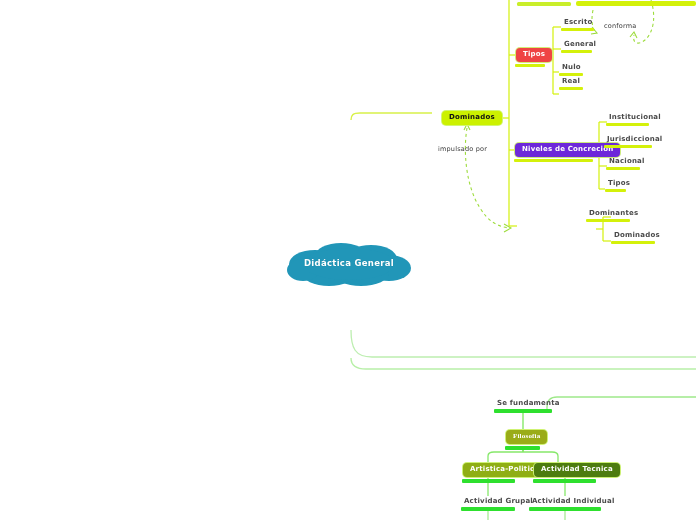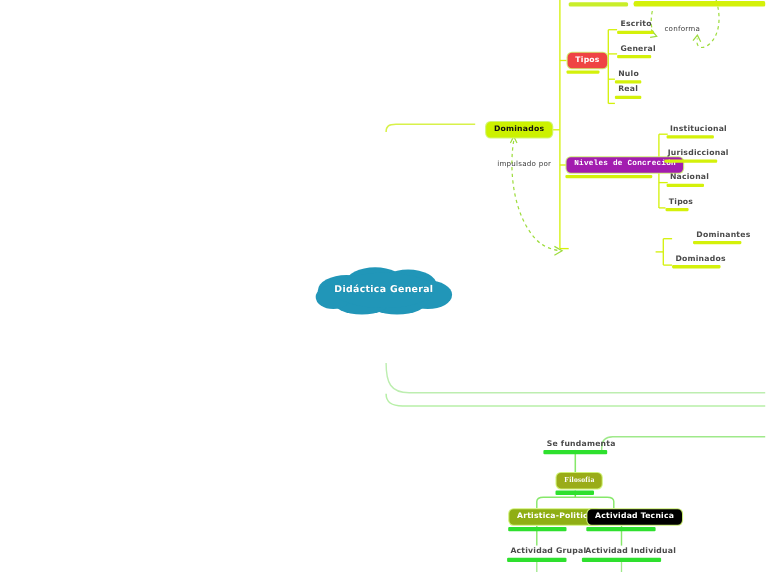--- a/index.html
+++ b/index.html
@@ -240,21 +240,21 @@
   <div class="node plain" style="left:559px; top:62px;">
     <span class="label">Nulo</span>
     <span class="bar" style="background:#d4f10a; width:24px;"></span>
   </div>
   <div class="node plain" style="left:559px; top:76px;">
     <span class="label">Real</span>
     <span class="bar" style="background:#d4f10a; width:24px;"></span>
   </div>
 
   <div class="node boxed" style="left:514px; top:142px;">
-    <span class="box" style="background:#a21caf;font-family:Liberation Mono, monospace;">
+    <span class="box" style="background:#6d28d9;">
       <span class="label" style="color:#ffffff;">Niveles de Concreción</span>
     </span>
     <span class="bar" style="background:#d4f10a; width:79px;"></span>
   </div>
 
   <div class="node plain" style="left:606px; top:112px;">
     <span class="label">Institucional</span>
     <span class="bar" style="background:#d4f10a; width:43px;"></span>
   </div>
   <div class="node plain" style="left:604px; top:134px;">
@@ -263,21 +263,21 @@
   </div>
   <div class="node plain" style="left:606px; top:156px;">
     <span class="label">Nacional</span>
     <span class="bar" style="background:#d4f10a; width:34px;"></span>
   </div>
   <div class="node plain" style="left:605px; top:178px;">
     <span class="label">Tipos</span>
     <span class="bar" style="background:#d4f10a; width:21px;"></span>
   </div>
 
-  <div class="node plain" style="left:586px; top:208px;margin-left:44px;">
+  <div class="node plain" style="left:586px; top:208px;">
     <span class="label">Dominantes</span>
     <span class="bar" style="background:#d4f10a; width:44px;"></span>
   </div>
   <div class="node plain" style="left:611px; top:230px;">
     <span class="label">Dominados</span>
     <span class="bar" style="background:#d4f10a; width:44px;"></span>
   </div>
 
   <div class="node plain" style="left:494px; top:398px;">
     <span class="label">Se fundamenta</span>
@@ -292,32 +292,32 @@
   </div>
 
   <div class="node boxed" style="left:462px; top:462px;">
     <span class="box" style="background:#8fae14;">
       <span class="label" style="color:#ffffff;">Artistica-Politica</span>
     </span>
     <span class="bar" style="background:#2ee02e; width:53px; height:4px;"></span>
   </div>
 
   <div class="node boxed" style="left:533px; top:462px;">
-    <span class="box" style="background:#000000;">
+    <span class="box" style="background:#4d7c0f;">
       <span class="label" style="color:#ffffff;">Actividad Tecnica</span>
     </span>
     <span class="bar" style="background:#2ee02e; width:63px; height:4px;"></span>
   </div>
 
   <div class="node plain" style="left:461px; top:496px;">
     <span class="label">Actividad Grupal</span>
     <span class="bar" style="background:#2ee02e; width:54px; height:4px;"></span>
   </div>
 
   <div class="node plain" style="left:529px; top:496px;">
     <span class="label">Actividad Individual</span>
     <span class="bar" style="background:#2ee02e; width:72px; height:4px;"></span>
   </div>
 
-  <div class="rel-label" style="left:452px; top:145px;">impulsado por</div>
+  <div class="rel-label" style="left:438px; top:145px;">impulsado por</div>
   <div class="rel-label" style="left:604px; top:22px;">conforma</div>
 
 </div>
 
 </body></html>

